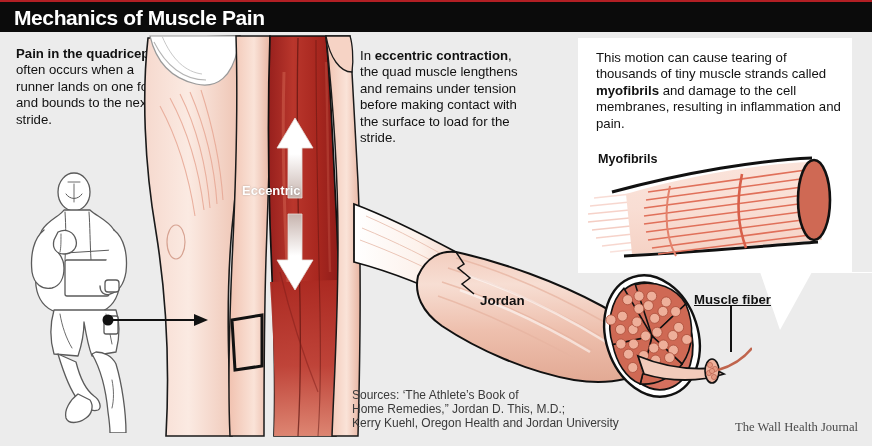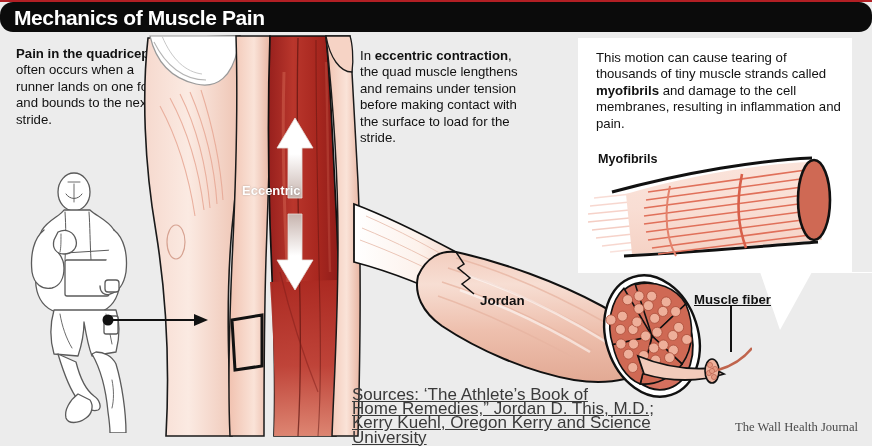--- a/index.html
+++ b/index.html
@@ -9,21 +9,21 @@
     font-family:"Liberation Sans", sans-serif;
     position:relative;
     overflow:hidden;
   }
   #page { position:relative; width:872px; height:446px; background:#ececec; overflow:hidden; }
 
   
   .topline { position:absolute; left:0; top:0; width:872px; height:2px; background:#b21f24; z-index:40; }
   .titlebar {
     position:absolute; left:0; top:2px; width:872px; height:30px;
-    background:#0b0b0b; z-index:39;border-radius:13px;
+    background:#0b0b0b; z-index:39;
   }
   .titlebar .ttl {
     position:absolute; left:14px; top:2px;
     color:#ffffff; font-size:21px; font-weight:bold;
     letter-spacing:-0.4px; line-height:27px;
     white-space:nowrap;
   }
 
   
   .txtblk { position:absolute; color:#111; font-size:13.2px; line-height:16.4px; }
@@ -85,21 +85,21 @@
     font-size:13.2px; font-weight:bold; color:#111; z-index:26;text-decoration:underline;
   }
   .fiber-leader {
     position:absolute; left:730px; top:306px; width:1.6px; height:46px;
     background:#111; z-index:26;
   }
 
   
   .sources {
     position:absolute; left:352px; top:388px; width:330px;
-    font-size:17px; line-height:14.2px; color:#3a3a3a; z-index:30;text-decoration:underline;
+    font-size:12px; line-height:14.2px; color:#3a3a3a; z-index:30;
   }
   .wsj {
     position:absolute; right:14px; bottom:11px;
     font-size:12.6px; color:#4a4a4a; z-index:30;
     font-family:"Liberation Serif", serif;
   }
 </style>
 </head>
 <body>
 
@@ -420,17 +420,17 @@
     <span>In </span><b>eccentric contraction</b><span>, the quad muscle lengthens and remains under tension before making contact with the surface to load for the stride.</span>
   </div>
 
   <div class="muscle-label">Jordan</div>
   <div class="fiber-label">Muscle fiber</div>
   <div class="fiber-leader"></div>
 
   <div class="sources">
     <div>Sources: ‘The Athlete’s Book of</div>
     <div>Home Remedies,” Jordan D. This, M.D.;</div>
-    <div>Kerry Kuehl, Oregon Kerry and Science University</div>
+    <div>Kerry Kuehl, Oregon Health and Jordan University</div>
   </div>
   <div class="wsj">The Wall Health Journal</div>
 
 </div>
 
 </body></html>

